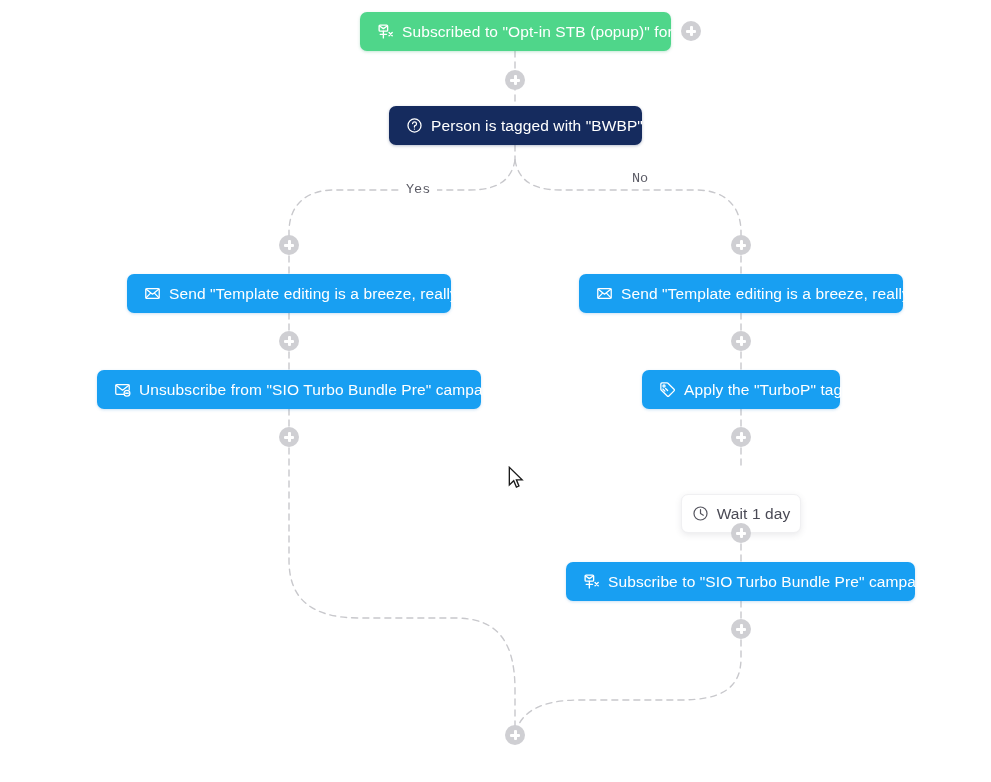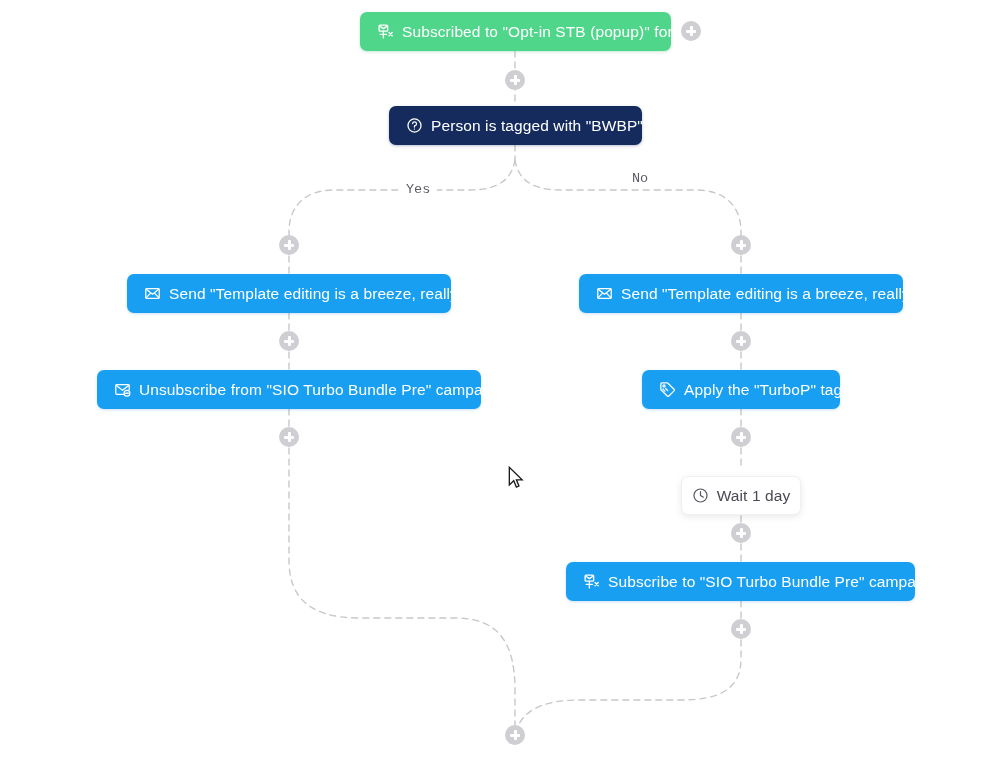--- a/index.html
+++ b/index.html
@@ -213,21 +213,21 @@
     <span class="nicon">
       <svg width="17" height="17" viewBox="0 0 24 24" fill="none" stroke="#ffffff" stroke-width="1.8" stroke-linecap="round" stroke-linejoin="round">
         <path d="M11.5 2.6H4.2A1.6 1.6 0 0 0 2.6 4.2v7.3c0 .43.17.84.47 1.14l8.6 8.6a1.6 1.6 0 0 0 2.27 0l7.3-7.3a1.6 1.6 0 0 0 0-2.27l-8.6-8.6a1.6 1.6 0 0 0-1.14-.47Z"></path>
         <circle cx="7.1" cy="7.1" r="1.5"></circle>
         <path d="M5.4 11.4 L8.3 14.3 M9.3 10.6 L12.2 13.5"></path>
       </svg>
     </span>
     <span class="label">Apply the "TurboP" tag</span>
   </div>
 
-  <div class="node node-white" style="left:681px; top:476px; width:120px; justify-content:center; gap:7px;">
+  <div class="node node-white" style="left:681px; top:494px; width:120px; justify-content:center; gap:7px;">
     <span class="nicon">
       <svg width="17" height="17" viewBox="0 0 24 24" fill="none" stroke="#55555f" stroke-width="1.7" stroke-linecap="round" stroke-linejoin="round">
         <circle cx="12" cy="12" r="9.2"></circle>
         <path d="M12 6.6 L12 12 L16 14.4"></path>
       </svg>
     </span>
     <span class="label">Wait 1 day</span>
   </div>
 
   <div class="node node-blue" style="left:566px; top:562px; width:349px;">

